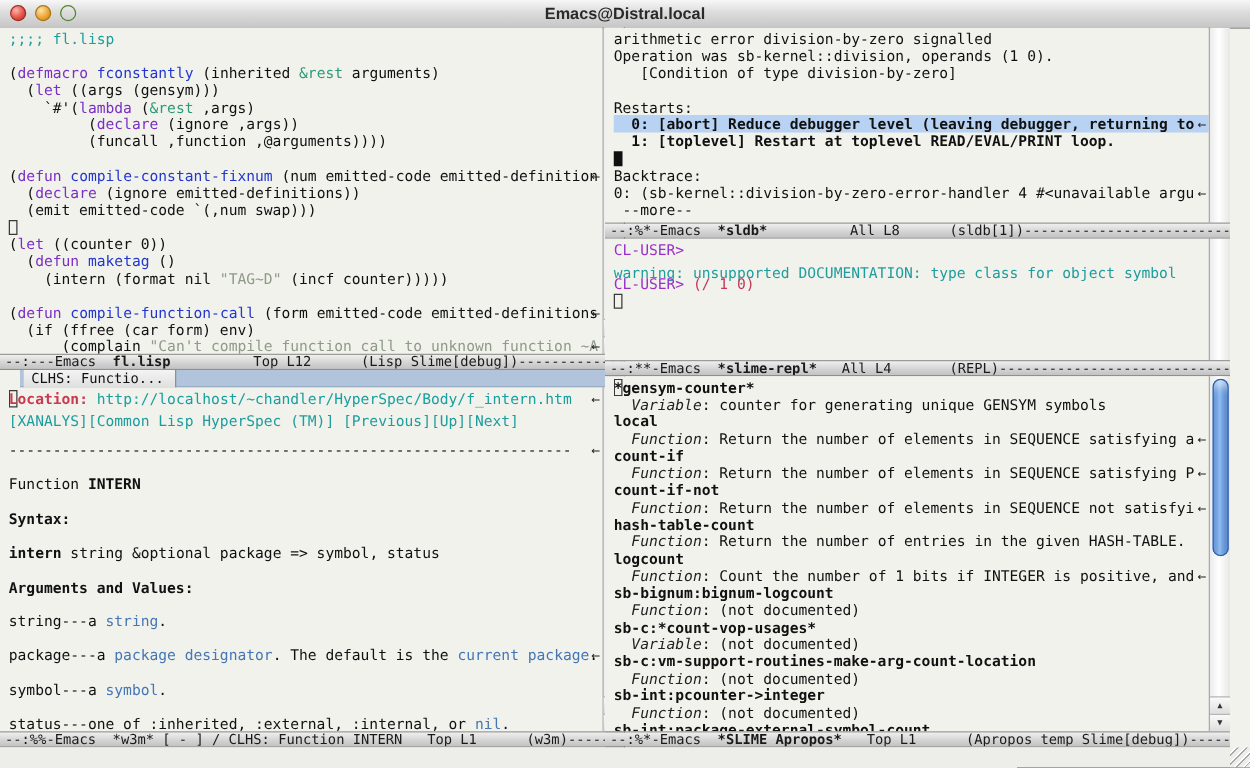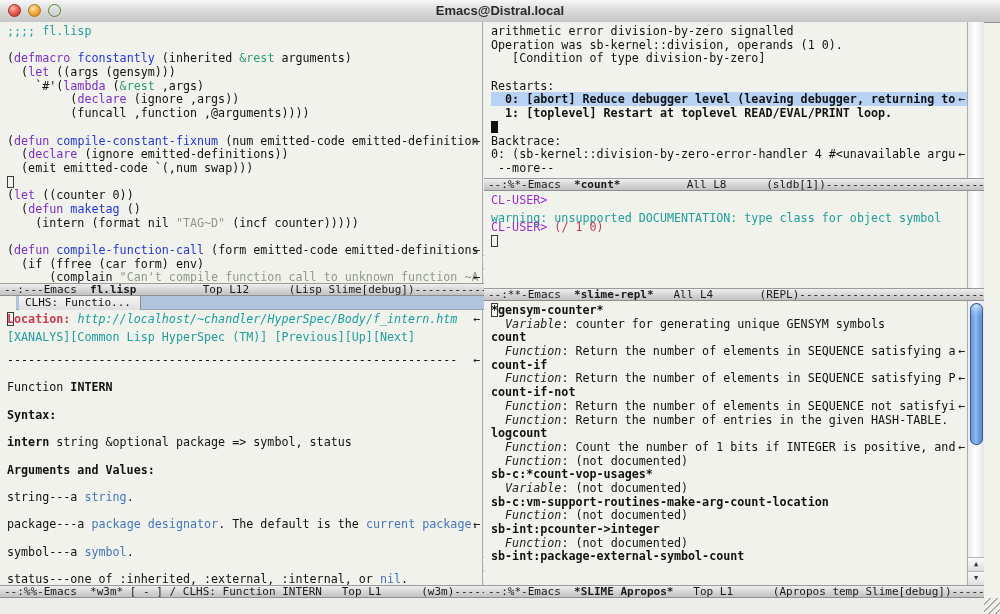--- a/index.html
+++ b/index.html
@@ -44,21 +44,21 @@
   
   .cm{color:#1f9d9d;}         
   .kw{color:#7b2fc4;}         
   .fn{color:#2337cf;}         
   .bi{color:#2d9a7c;}         
   .st{color:#8f9a88;}         
   .pr{color:#9b30c9;}         
   .tl{color:#1f9d9d;}         
   .inp{color:#c13a5c;text-align:right;}        
   .red{color:#c93a50;font-weight:bold;}
-  .url{color:#189f9f;font-style:italic;}
+  .url{color:#189f9f;}
   .lk{color:#4577b5;}
   .b{font-weight:bold;}
   .it{font-style:italic;color:#222;}
   .hl{background:#b8d2f4;}
   .wr{position:absolute;right:2px;color:#222;}
   .bc{display:inline-block;width:7px;height:12px;background:#101010;vertical-align:-2px;}
   .hc{display:inline-block;width:7px;height:12px;border:1px solid #3a3a3a;box-sizing:border-box;vertical-align:-2px;}
   .hcl{box-shadow:inset 0 0 0 1px #3a3a3a;}
 </style>
 </head>
@@ -144,43 +144,45 @@
         <div class="ln">&nbsp;</div>
         <div class="ln"><span>Restarts:</span></div>
         <div class="ln hl"><span class="b">  0: [abort] Reduce debugger level (leaving debugger, returning to</span><span class="wr">←</span></div>
         <div class="ln"><span class="b">  1: [toplevel] Restart at toplevel READ/EVAL/PRINT loop.</span></div>
         <div class="ln"><span class="bc"></span></div>
         <div class="ln"><span>Backtrace:</span></div>
         <div class="ln"><span>0: (sb-kernel::division-by-zero-error-handler 4 #&lt;unavailable argu</span><span class="wr">←</span></div>
         <div class="ln"><span> --more--</span></div>
       </div>
     <div class="sbar" style="left:483px;top:0;height:156px;"></div>
-    <div class="modeline" style="top:156px;width:500px;height:13px;"><div class="ln"><span>--:%*-Emacs  </span><span class="b">*count*</span><span>          All L8      (sldb[1])-------------------------------------------------</span></div></div>
+    <div class="modeline" style="top:156px;width:500px;height:13px;"><div class="ln"><span>--:%*-Emacs  </span><span class="b">*sldb*</span><span>          All L8      (sldb[1])-------------------------------------------------</span></div></div>
 
     <div class="buffer" style="top:169px;width:483px;height:97px;">
         <div class="ln"><span class="pr">CL-USER&gt;</span></div>
         <div class="ln"><span class="tl">warning: unsupported DOCUMENTATION: type class for object symbol</span></div>
         <div class="ln"><span class="pr">CL-USER&gt;</span><span> </span><span class="inp">(/ 1 0)</span></div>
         <div class="ln"><span class="hc"></span></div>
       </div>
     <div class="sbar" style="left:483px;top:169px;height:97px;"></div>
     <div class="modeline" style="top:266px;width:500px;height:13px;"><div class="ln"><span>--:**-Emacs  </span><span class="b">*slime-repl*</span><span>   All L4       (REPL)----------------------------------------------------</span></div></div>
 
     <div class="buffer" style="top:279px;width:483px;height:284px;">
         <div class="ln"><span class="b hcl">*</span><span class="b">gensym-counter*</span></div>
         <div class="ln"><span>  </span><span class="it">Variable</span><span>: counter for generating unique GENSYM symbols</span></div>
-        <div class="ln"><span class="b">count</span></div>
+        <div class="ln"><span class="b">local</span></div>
         <div class="ln"><span>  </span><span class="it">Function</span><span>: Return the number of elements in SEQUENCE satisfying a</span><span class="wr">←</span></div>
         <div class="ln"><span class="b">count-if</span></div>
         <div class="ln"><span>  </span><span class="it">Function</span><span>: Return the number of elements in SEQUENCE satisfying P</span><span class="wr">←</span></div>
         <div class="ln"><span class="b">count-if-not</span></div>
         <div class="ln"><span>  </span><span class="it">Function</span><span>: Return the number of elements in SEQUENCE not satisfyi</span><span class="wr">←</span></div>
+        <div class="ln"><span class="b">hash-table-count</span></div>
         <div class="ln"><span>  </span><span class="it">Function</span><span>: Return the number of entries in the given HASH-TABLE.</span></div>
         <div class="ln"><span class="b">logcount</span></div>
         <div class="ln"><span>  </span><span class="it">Function</span><span>: Count the number of 1 bits if INTEGER is positive, and</span><span class="wr">←</span></div>
+        <div class="ln"><span class="b">sb-bignum:bignum-logcount</span></div>
         <div class="ln"><span>  </span><span class="it">Function</span><span>: (not documented)</span></div>
         <div class="ln"><span class="b">sb-c:*count-vop-usages*</span></div>
         <div class="ln"><span>  </span><span class="it">Variable</span><span>: (not documented)</span></div>
         <div class="ln"><span class="b">sb-c:vm-support-routines-make-arg-count-location</span></div>
         <div class="ln"><span>  </span><span class="it">Function</span><span>: (not documented)</span></div>
         <div class="ln"><span class="b">sb-int:pcounter-&gt;integer</span></div>
         <div class="ln"><span>  </span><span class="it">Function</span><span>: (not documented)</span></div>
         <div class="ln"><span class="b">sb-int:package-external-symbol-count</span></div>
       </div>
     <div class="sbar" style="left:483px;top:279px;height:284px;">

